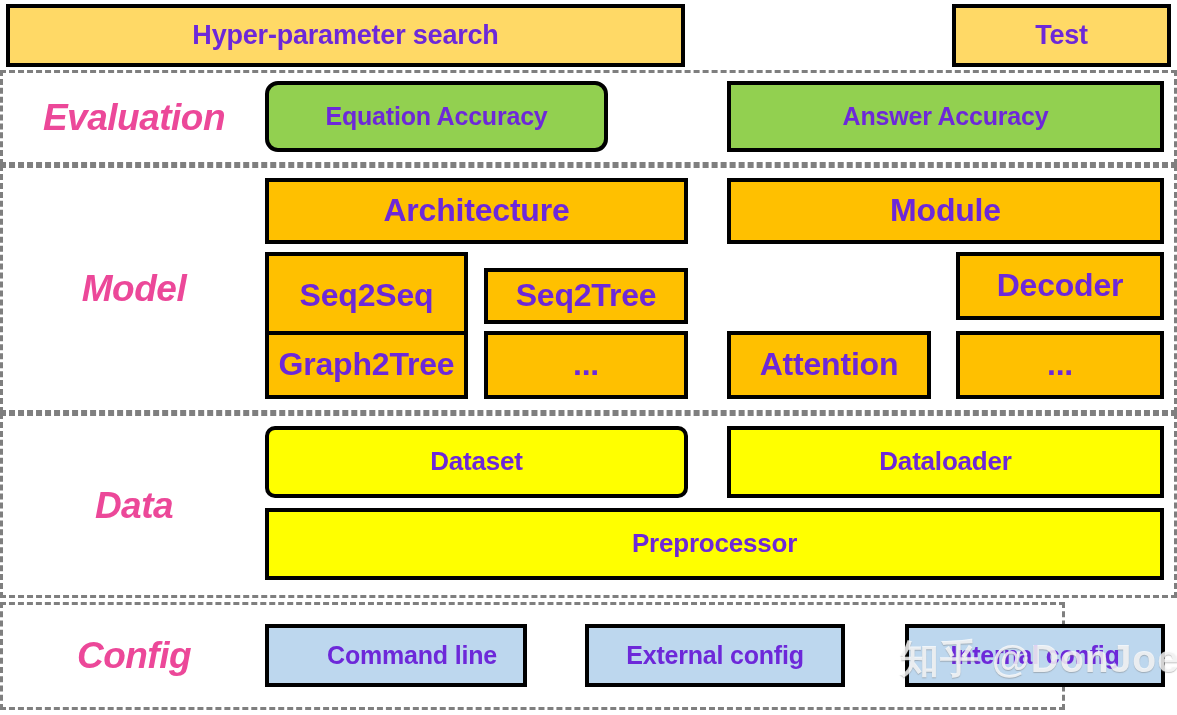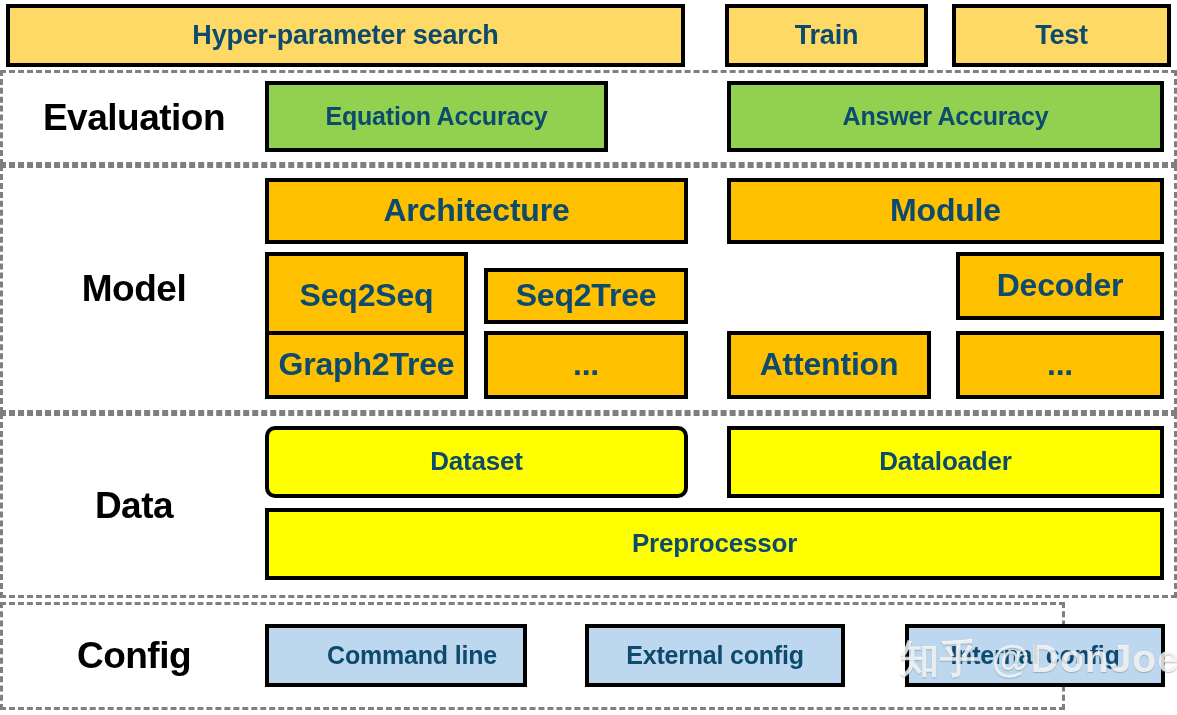--- a/index.html
+++ b/index.html
@@ -16,21 +16,21 @@
   }
 
   
   .box {
     border: 4px solid #000000;
     box-sizing: border-box;
     display: flex;
     align-items: center;
     justify-content: center;
     font-weight: bold;
-    color: #0c4a6e;
+    color: #6d28d9;
     text-align: center;
     line-height: 1.05;
     letter-spacing: -0.2px;
     position: relative;
   }
   .gold   { background: #FFD966; }
   .green  { background: #92D050; }
   .orange { background: #FFC000; }
   .yellow { background: #FFFF00; }
   .blue   { background: #BDD7EE; }
@@ -44,21 +44,22 @@
     display: flex;
     align-items: stretch;
   }
   .section-label {
     width: 262px;
     flex: 0 0 262px;
     display: flex;
     align-items: center;
     justify-content: center;
     font-weight: bold;
-    color: #000000;
+    font-style: italic;
+    color: #ec4899;
     font-size: 36px;
     letter-spacing: -0.5px;
   }
   .section-body {
     flex: 1 1 auto;
     position: relative;
   }
 
   
   #top-strip {
@@ -72,21 +73,21 @@
   #test-box      { left: 952px; width: 219px; }
 
   
   #evaluation-section {
     position: absolute;
     left: 0; top: 70px;
     width: 1177px; height: 95px;
   }
   #evaluation-section .section-label { font-size: 37px; }
   #evaluation-section .box { position: absolute; top: 8px; height: 71px; font-size: 25px; }
-  #equation-accuracy-box { left: 0px;   width: 343px; }
+  #equation-accuracy-box { left: 0px;   width: 343px; border-radius: 13px; }
   #answer-accuracy-box   { left: 462px; width: 437px; }
 
   
   #model-section {
     position: absolute;
     left: 0; top: 165px;
     width: 1177px; height: 248px;
   }
   #model-section .section-label { font-size: 37px; }
   #model-section .box { position: absolute; font-size: 32px; }
@@ -142,23 +143,20 @@
     text-shadow: 0 1px 1px rgba(120,120,120,0.45);
   }
 </style>
 </head>
 <body>
 
 <div id="top-strip">
   <div class="box gold" id="hp-search-box">
     <span>Hyper-parameter search</span>
   </div>
-  <div class="box gold" id="train-box">
-    <span>Train</span>
-  </div>
   <div class="box gold" id="test-box">
     <span>Test</span>
   </div>
 </div>
 
 <div class="section" id="evaluation-section">
   <div class="section-label">Evaluation</div>
   <div class="section-body">
     <div class="box green" id="equation-accuracy-box">
       <span>Equation Accuracy</span>

